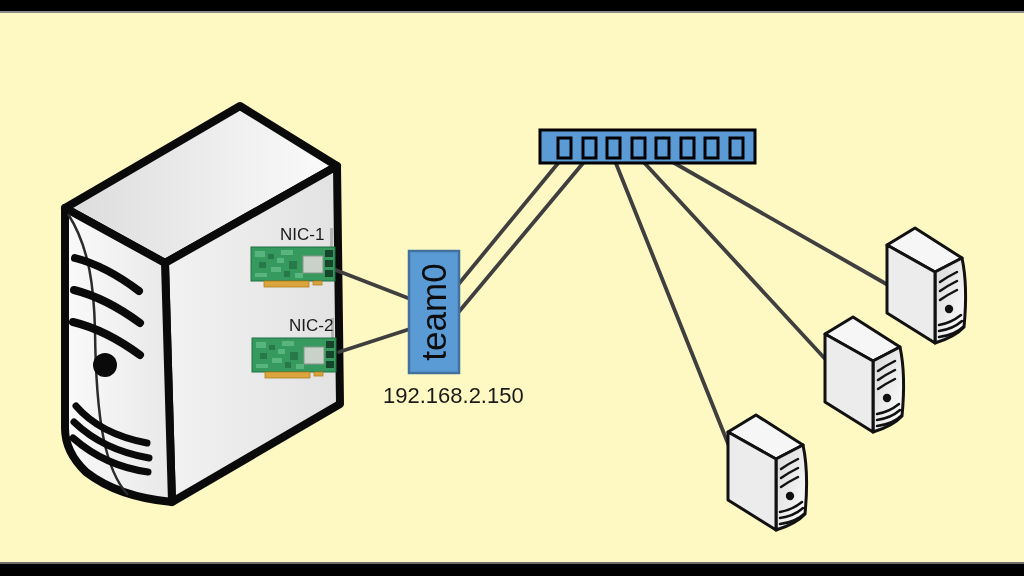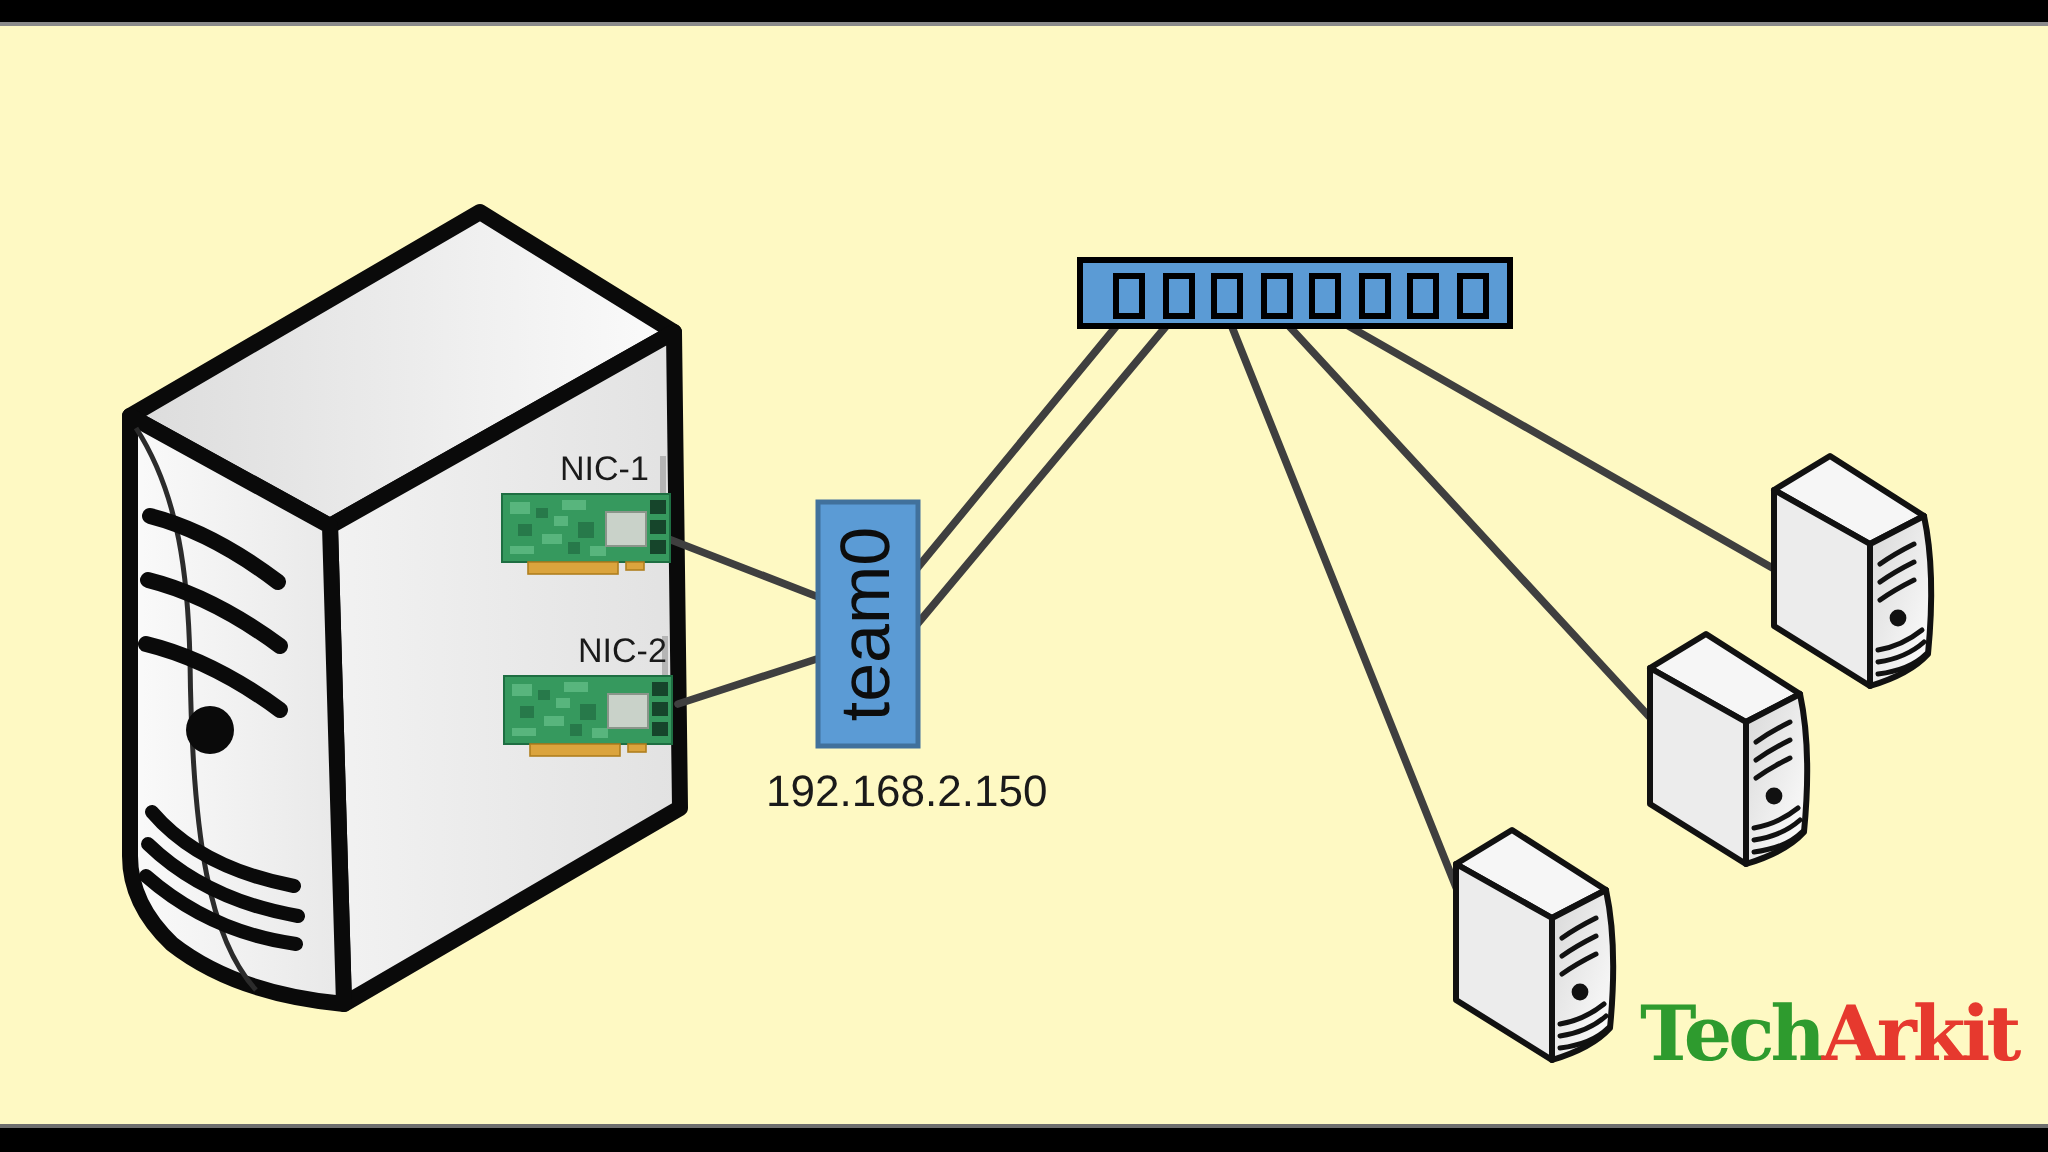--- a/index.html
+++ b/index.html
@@ -153,17 +153,14 @@
 
   <div class="lbl nic-lbl" style="left:280px;top:225px;">NIC-1</div>
   <div class="lbl nic-lbl" style="left:289px;top:316px;">NIC-2</div>
 
   <div class="lbl team-lbl">
     <span>team0</span>
   </div>
 
   <div class="lbl ip-lbl">192.168.2.150</div>
 
-  <div class="lbl logo">
-    <span style="color:#2e9b2e;">Tech</span><span style="color:#e6392e;">Arkit</span>
-  </div>
 
 </div>
 
 </body></html>

